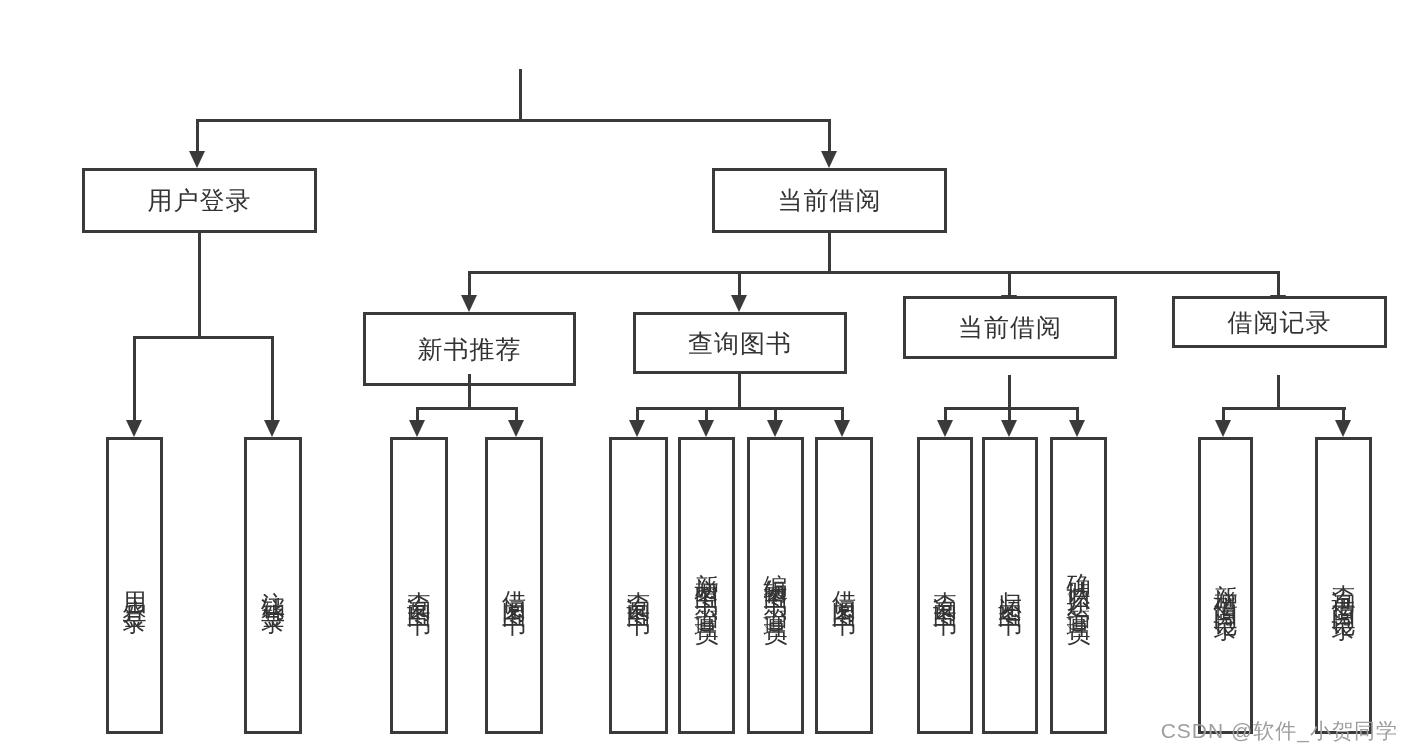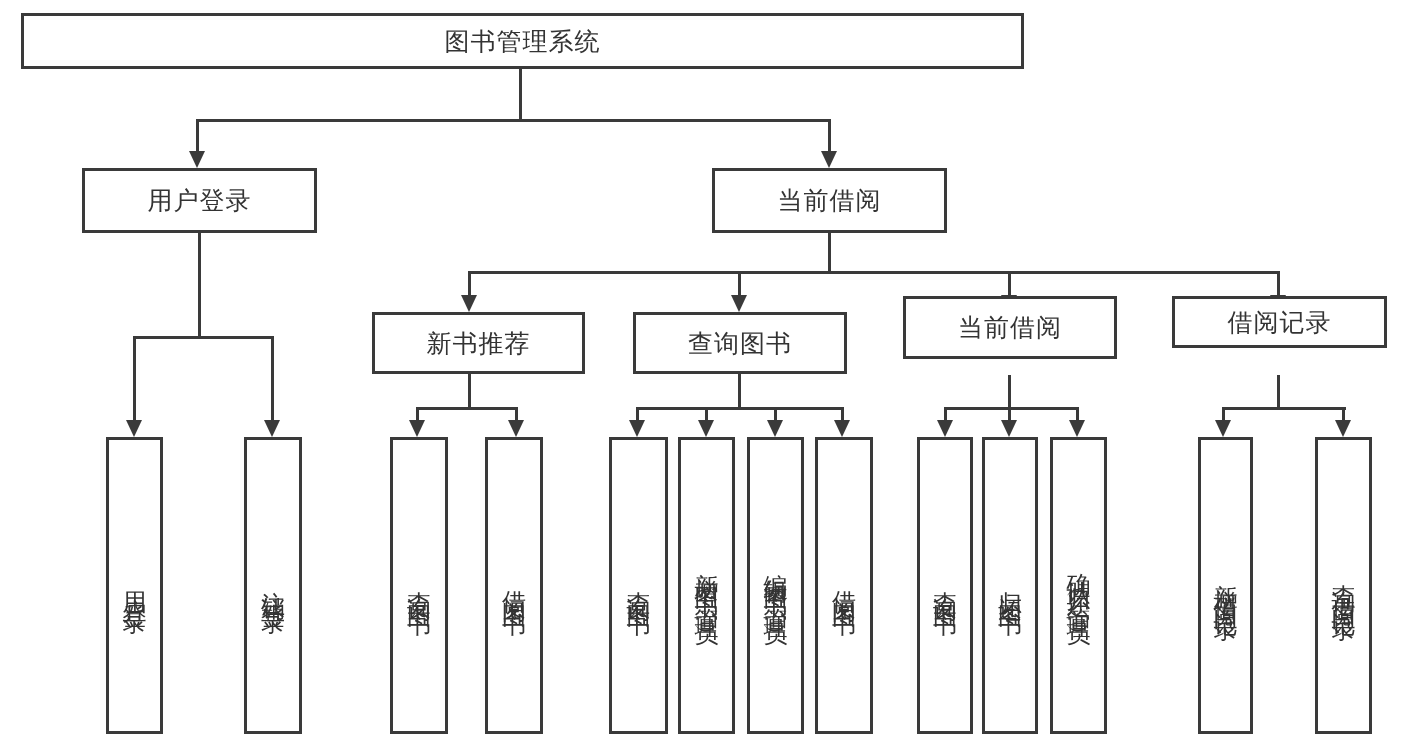--- a/index.html
+++ b/index.html
@@ -49,21 +49,20 @@
     color:var(--watermark);
     letter-spacing:1px;
     white-space:nowrap;
   }
 </style>
 </head>
 <body>
 
 <div class="stage">
 
-  <div class="box h" style="left:21px;top:13px;width:1003px;height:56px">图书管理系统</div>
 
   <div class="ln" style="left:519px;top:69px;width:3px;height:53px"></div>
   <div class="ln" style="left:196px;top:119px;width:635px;height:3px"></div>
   <div class="ln" style="left:196px;top:119px;width:3px;height:36px"></div>
   <div class="ar" style="left:189px;top:151px"></div>
   <div class="ln" style="left:828px;top:119px;width:3px;height:36px"></div>
   <div class="ar" style="left:821px;top:151px"></div>
 
   <div class="box h" style="left:82px;top:168px;width:235px;height:65px">用户登录</div>
   <div class="box h" style="left:712px;top:168px;width:235px;height:65px">当前借阅</div>
@@ -79,21 +78,21 @@
   <div class="ln" style="left:468px;top:271px;width:812px;height:3px"></div>
   <div class="ln" style="left:468px;top:271px;width:3px;height:28px"></div>
   <div class="ar" style="left:461px;top:295px"></div>
   <div class="ln" style="left:738px;top:271px;width:3px;height:28px"></div>
   <div class="ar" style="left:731px;top:295px"></div>
   <div class="ln" style="left:1008px;top:271px;width:3px;height:28px"></div>
   <div class="ar" style="left:1001px;top:295px"></div>
   <div class="ln" style="left:1277px;top:271px;width:3px;height:28px"></div>
   <div class="ar" style="left:1270px;top:295px"></div>
 
-  <div class="box h" style="left:372px;top:312px;width:213px;height:62px">新书推荐</div>
+  <div class="box h" style="left:363px;top:312px;width:213px;height:74px">新书推荐</div>
   <div class="box h" style="left:633px;top:312px;width:214px;height:62px">查询图书</div>
   <div class="box h" style="left:903px;top:296px;width:214px;height:63px">当前借阅</div>
   <div class="box h" style="left:1172px;top:296px;width:215px;height:52px">借阅记录</div>
 
   <div class="ln" style="left:468px;top:374px;width:3px;height:36px"></div>
   <div class="ln" style="left:416px;top:407px;width:102px;height:3px"></div>
   <div class="ln" style="left:416px;top:407px;width:3px;height:17px"></div>
   <div class="ar" style="left:409px;top:420px"></div>
   <div class="ln" style="left:515px;top:407px;width:3px;height:17px"></div>
   <div class="ar" style="left:508px;top:420px"></div>
@@ -136,13 +135,14 @@
   <div class="box v" style="left:747px;top:437px;width:57px;height:297px">编辑图书（管理员）</div>
   <div class="box v" style="left:815px;top:437px;width:58px;height:297px">借阅图书</div>
 
   <div class="box v" style="left:917px;top:437px;width:56px;height:297px">查询图书</div>
   <div class="box v" style="left:982px;top:437px;width:56px;height:297px">归还图书</div>
   <div class="box v" style="left:1050px;top:437px;width:57px;height:297px">确认归还（管理员）</div>
 
   <div class="box v" style="left:1198px;top:437px;width:55px;height:297px">新增借阅记录</div>
   <div class="box v" style="left:1315px;top:437px;width:57px;height:297px">查询借阅记录</div>
 
+  <div class="wm">CSDN @软件_小贺同学</div>
 </div>
 
 </body></html>

